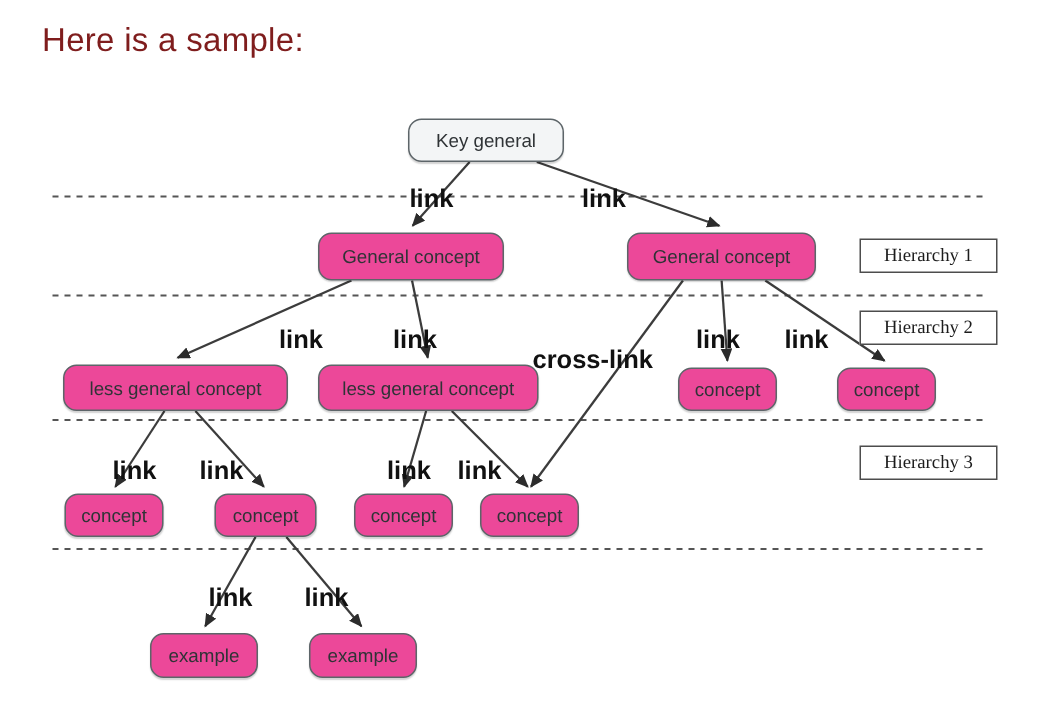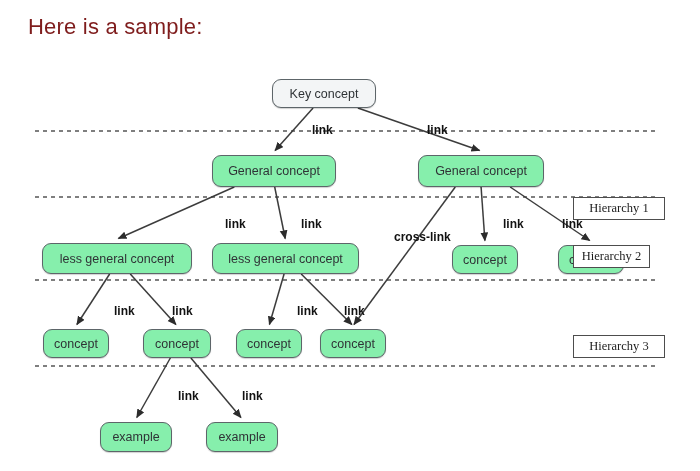--- a/index.html
+++ b/index.html
@@ -28,21 +28,21 @@
   #diagram {
     position: absolute;
     left: 0;
     top: 0;
     width: 700px;
     height: 471px;
   }
   .node {
     position: absolute;
     box-sizing: border-box;
-    background: #86efac;
+    background: #ec4899;
     border: 1.6px solid #5d6569;
     border-radius: 9px;
     color: #2f3336;
     font-size: 12.5px;
     font-family: "Liberation Sans", sans-serif;
     display: flex;
     align-items: center;
     justify-content: center;
     white-space: nowrap;
     box-shadow: 0 1px 1px rgba(0,0,0,0.18);
@@ -57,30 +57,28 @@
     border: 1.4px solid #4d4d4d;
     border-radius: 0;
     color: #1c1c1c;
     font-size: 12.5px;
     font-family: "Liberation Serif", serif;
     font-weight: 400;
     display: flex;
     align-items: center;
     justify-content: center;
     white-space: nowrap;
-    margin-top: 38px;
   }
   .elabel {
     position: absolute;
     font-family: "Liberation Sans", sans-serif;
-    font-size: 12px;
+    font-size: 17px;
     font-weight: bold;
     color: #111111;
     white-space: nowrap;
-    margin-left: 39px;
   }
   svg.wires {
     position: absolute;
     left: 0;
     top: 0;
     width: 700px;
     height: 471px;
     overflow: visible;
   }
 </style>
@@ -114,21 +112,21 @@
         <line x1="130.26877452361333" y1="274" x2="175.89426878969888" y2="324.5" stroke="#3c3c3c" stroke-width="1.5" marker-end="url(#arrowhead)"></line>
         <line x1="284.0776279664466" y1="274" x2="269.4310218283495" y2="324.5" stroke="#3c3c3c" stroke-width="1.5" marker-end="url(#arrowhead)"></line>
         <line x1="301.1985084567251" y1="274" x2="351.8371475217241" y2="324.5" stroke="#3c3c3c" stroke-width="1.5" marker-end="url(#arrowhead)"></line>
         <line x1="170.365048014615" y1="358" x2="136.80914048602256" y2="417.5" stroke="#3c3c3c" stroke-width="1.5" marker-end="url(#arrowhead)"></line>
         <line x1="190.895052979244" y1="358" x2="240.93114977082737" y2="417.5" stroke="#3c3c3c" stroke-width="1.5" marker-end="url(#arrowhead)"></line>
       </g>
   </svg>
 
   <div id="node-layer">
       <div class="node key" style="left: 272px; top: 79px; width: 104px; height: 29px;">
-        <span>Key concept</span>
+        <span>Key general</span>
       </div>
       <div class="node" style="left: 212px; top: 155px; width: 124px; height: 32px;">
         <span>General concept</span>
       </div>
       <div class="node" style="left: 418px; top: 155px; width: 126px; height: 32px;">
         <span>General concept</span>
       </div>
       <div class="node" style="left: 42px; top: 243px; width: 150px; height: 31px;">
         <span>less general concept</span>
       </div>
@@ -170,16 +168,16 @@
       <div class="elabel" style="left: 355px; top: 230px;">cross-link</div>
       <div class="elabel" style="left: 75px; top: 304px;">link</div>
       <div class="elabel" style="left: 133px; top: 304px;">link</div>
       <div class="elabel" style="left: 258px; top: 304px;">link</div>
       <div class="elabel" style="left: 305px; top: 304px;">link</div>
       <div class="elabel" style="left: 139px; top: 389px;">link</div>
       <div class="elabel" style="left: 203px; top: 389px;">link</div>
     </div>
   <div id="hier-layer">
       <div class="hier" style="left: 573px; top: 159px; width: 92px; height: 23px;">Hierarchy 1</div>
-      <div class="hier" style="left: 573px; top: 207px; width: 77px; height: 23px;">Hierarchy 2</div>
+      <div class="hier" style="left: 573px; top: 207px; width: 92px; height: 23px;">Hierarchy 2</div>
       <div class="hier" style="left: 573px; top: 297px; width: 92px; height: 23px; text-align: right;">Hierarchy 3</div>
     </div>
 </div>
 
 </body></html>

